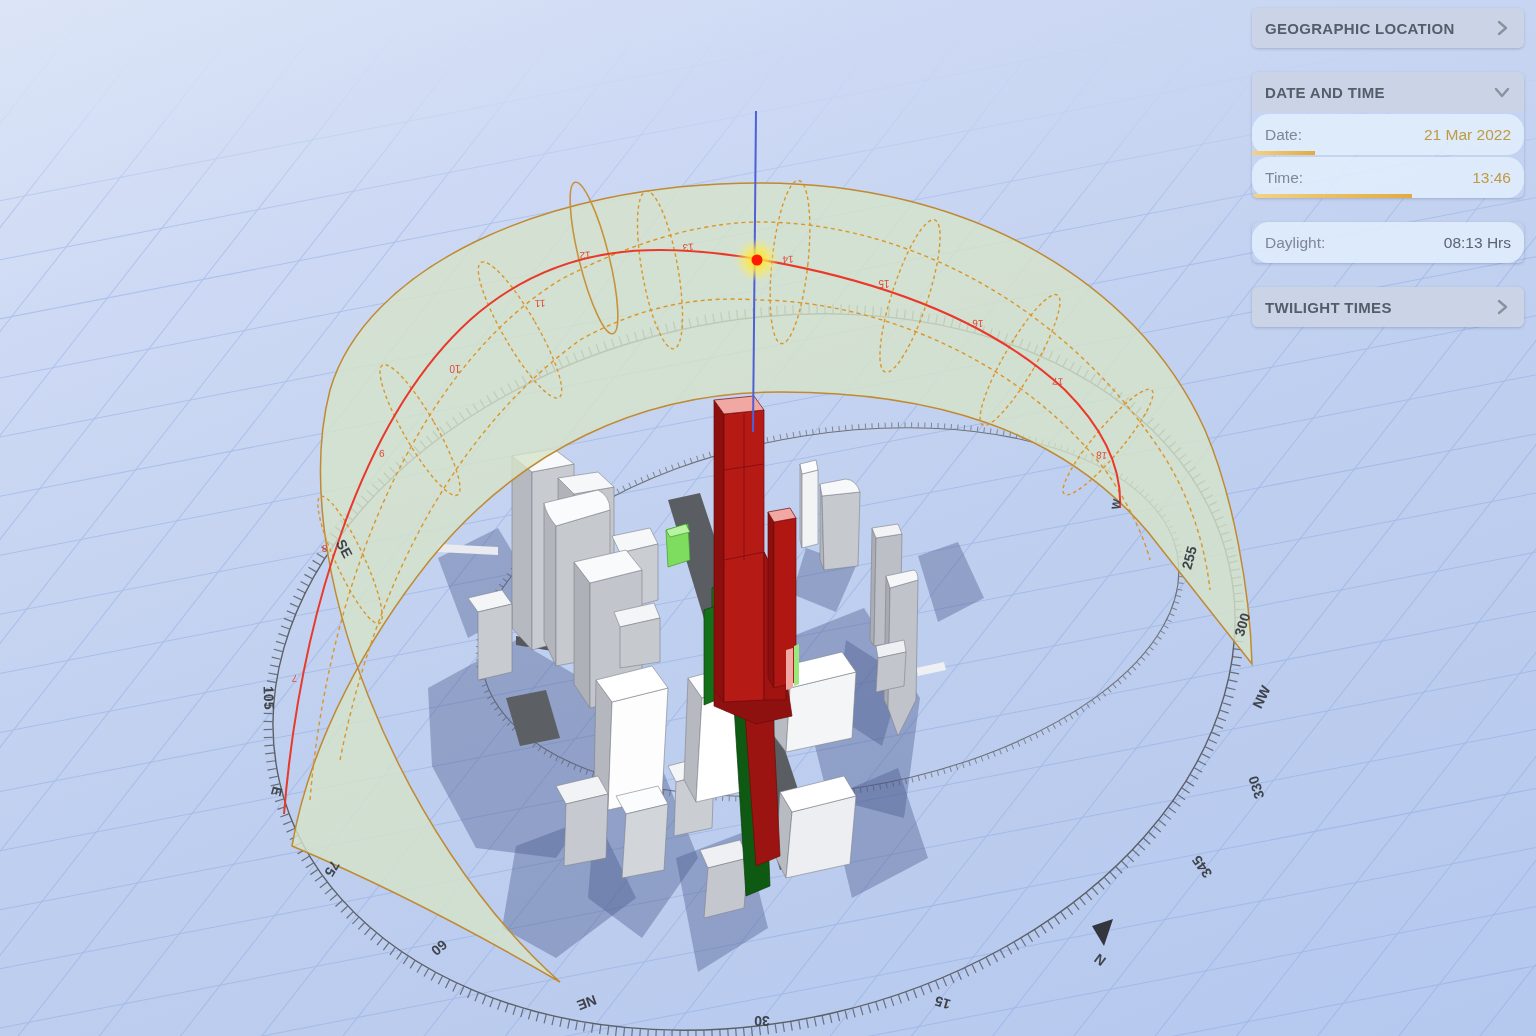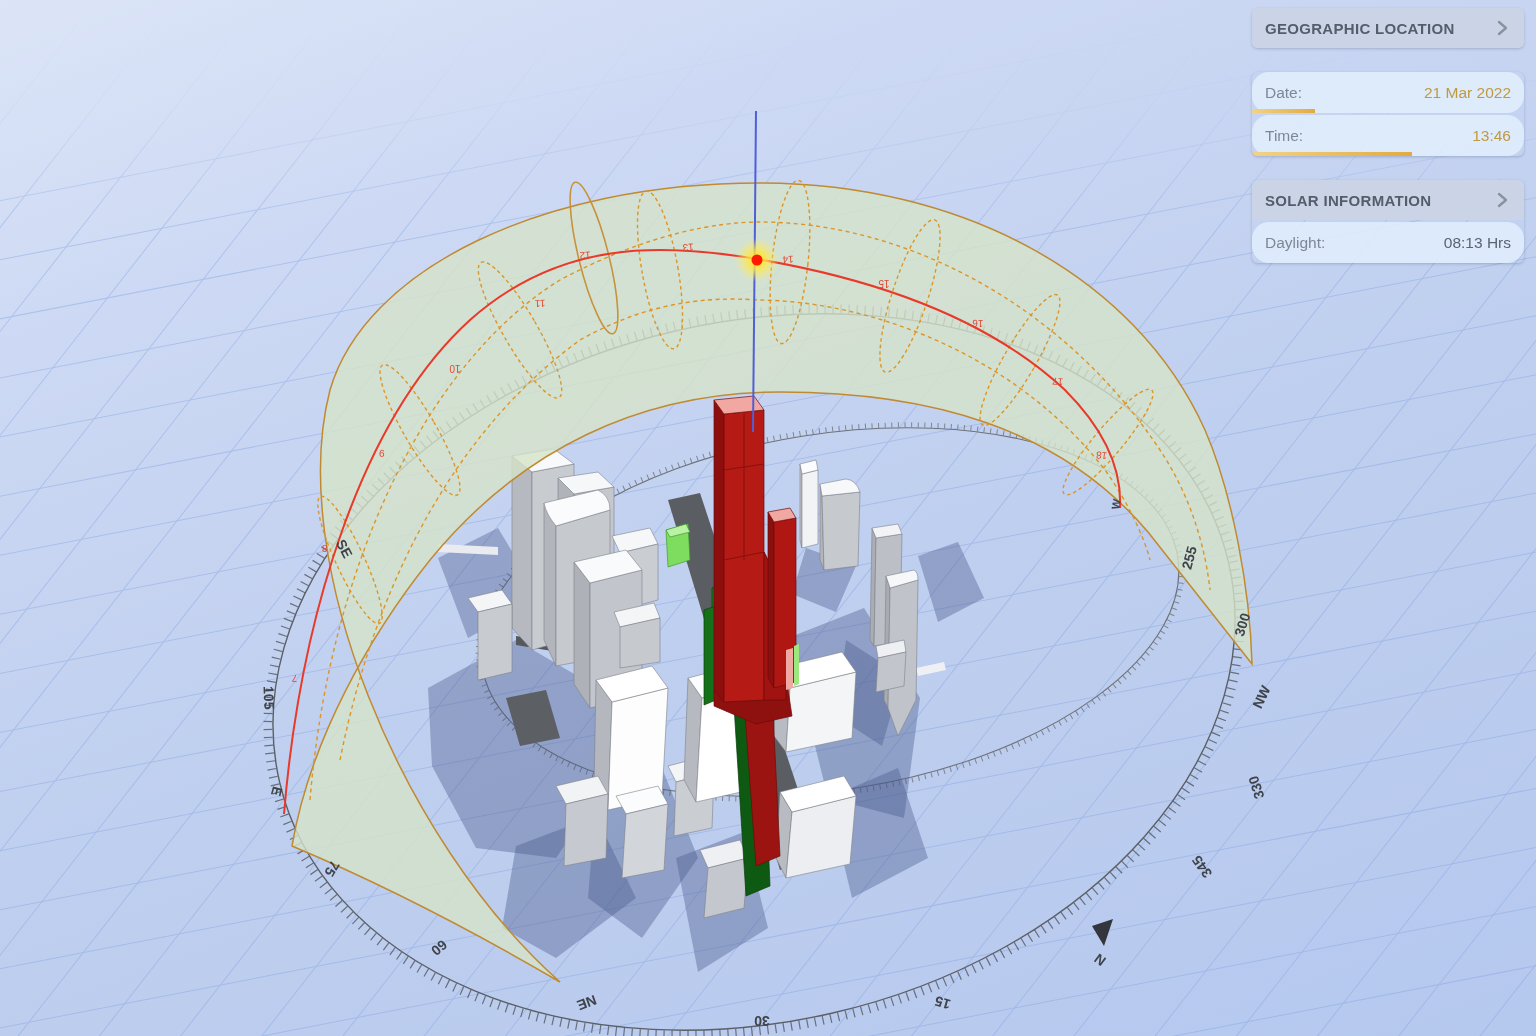--- a/index.html
+++ b/index.html
@@ -304,42 +304,52 @@
       <span>GEOGRAPHIC LOCATION</span>
       <span class="chev" data-dir="right">
         <svg width="18" height="18" viewBox="0 0 18 18">
               <polyline points="6,3 13,9 6,15" fill="none" stroke="#8a929e" stroke-width="2.4" stroke-linecap="round" stroke-linejoin="round"></polyline>
             </svg>
       </span>
     </div>
   </div>
 
   <div class="panel">
+    <div class="panel-header">
+      <span>DATE AND TIME</span>
+      <span class="chev" data-dir="down">
+        <svg width="18" height="18" viewBox="0 0 18 18">
+              <polyline points="6,3 13,9 6,15" fill="none" stroke="#8a929e" stroke-width="2.4" stroke-linecap="round" stroke-linejoin="round"></polyline>
+            </svg>
+      </span>
+    </div>
     <div class="panel-row gold">
       <span class="row-label">Date:</span>
       <span class="row-value">21 Mar 2022</span>
       <span class="gold-bar" style="width: 23%;"></span>
     </div>
     <div class="panel-row gold">
       <span class="row-label">Time:</span>
       <span class="row-value">13:46</span>
       <span class="gold-bar" style="width: 59%;"></span>
     </div>
   </div>
 
   <div class="panel">
+    <div class="panel-row">
+      <span class="row-label">Daylight:</span>
+      <span class="row-value">08:13 Hrs</span>
+    </div>
+  </div>
+
+  <div class="panel">
     <div class="panel-header">
-      <span>SOLAR INFORMATION</span>
+      <span>TWILIGHT TIMES</span>
       <span class="chev" data-dir="right">
         <svg width="18" height="18" viewBox="0 0 18 18">
               <polyline points="6,3 13,9 6,15" fill="none" stroke="#8a929e" stroke-width="2.4" stroke-linecap="round" stroke-linejoin="round"></polyline>
             </svg>
       </span>
     </div>
-    <div class="panel-row">
-      <span class="row-label">Daylight:</span>
-      <span class="row-value">08:13 Hrs</span>
-    </div>
   </div>
-
 
 </aside>
 </div>
 
 </body></html>

